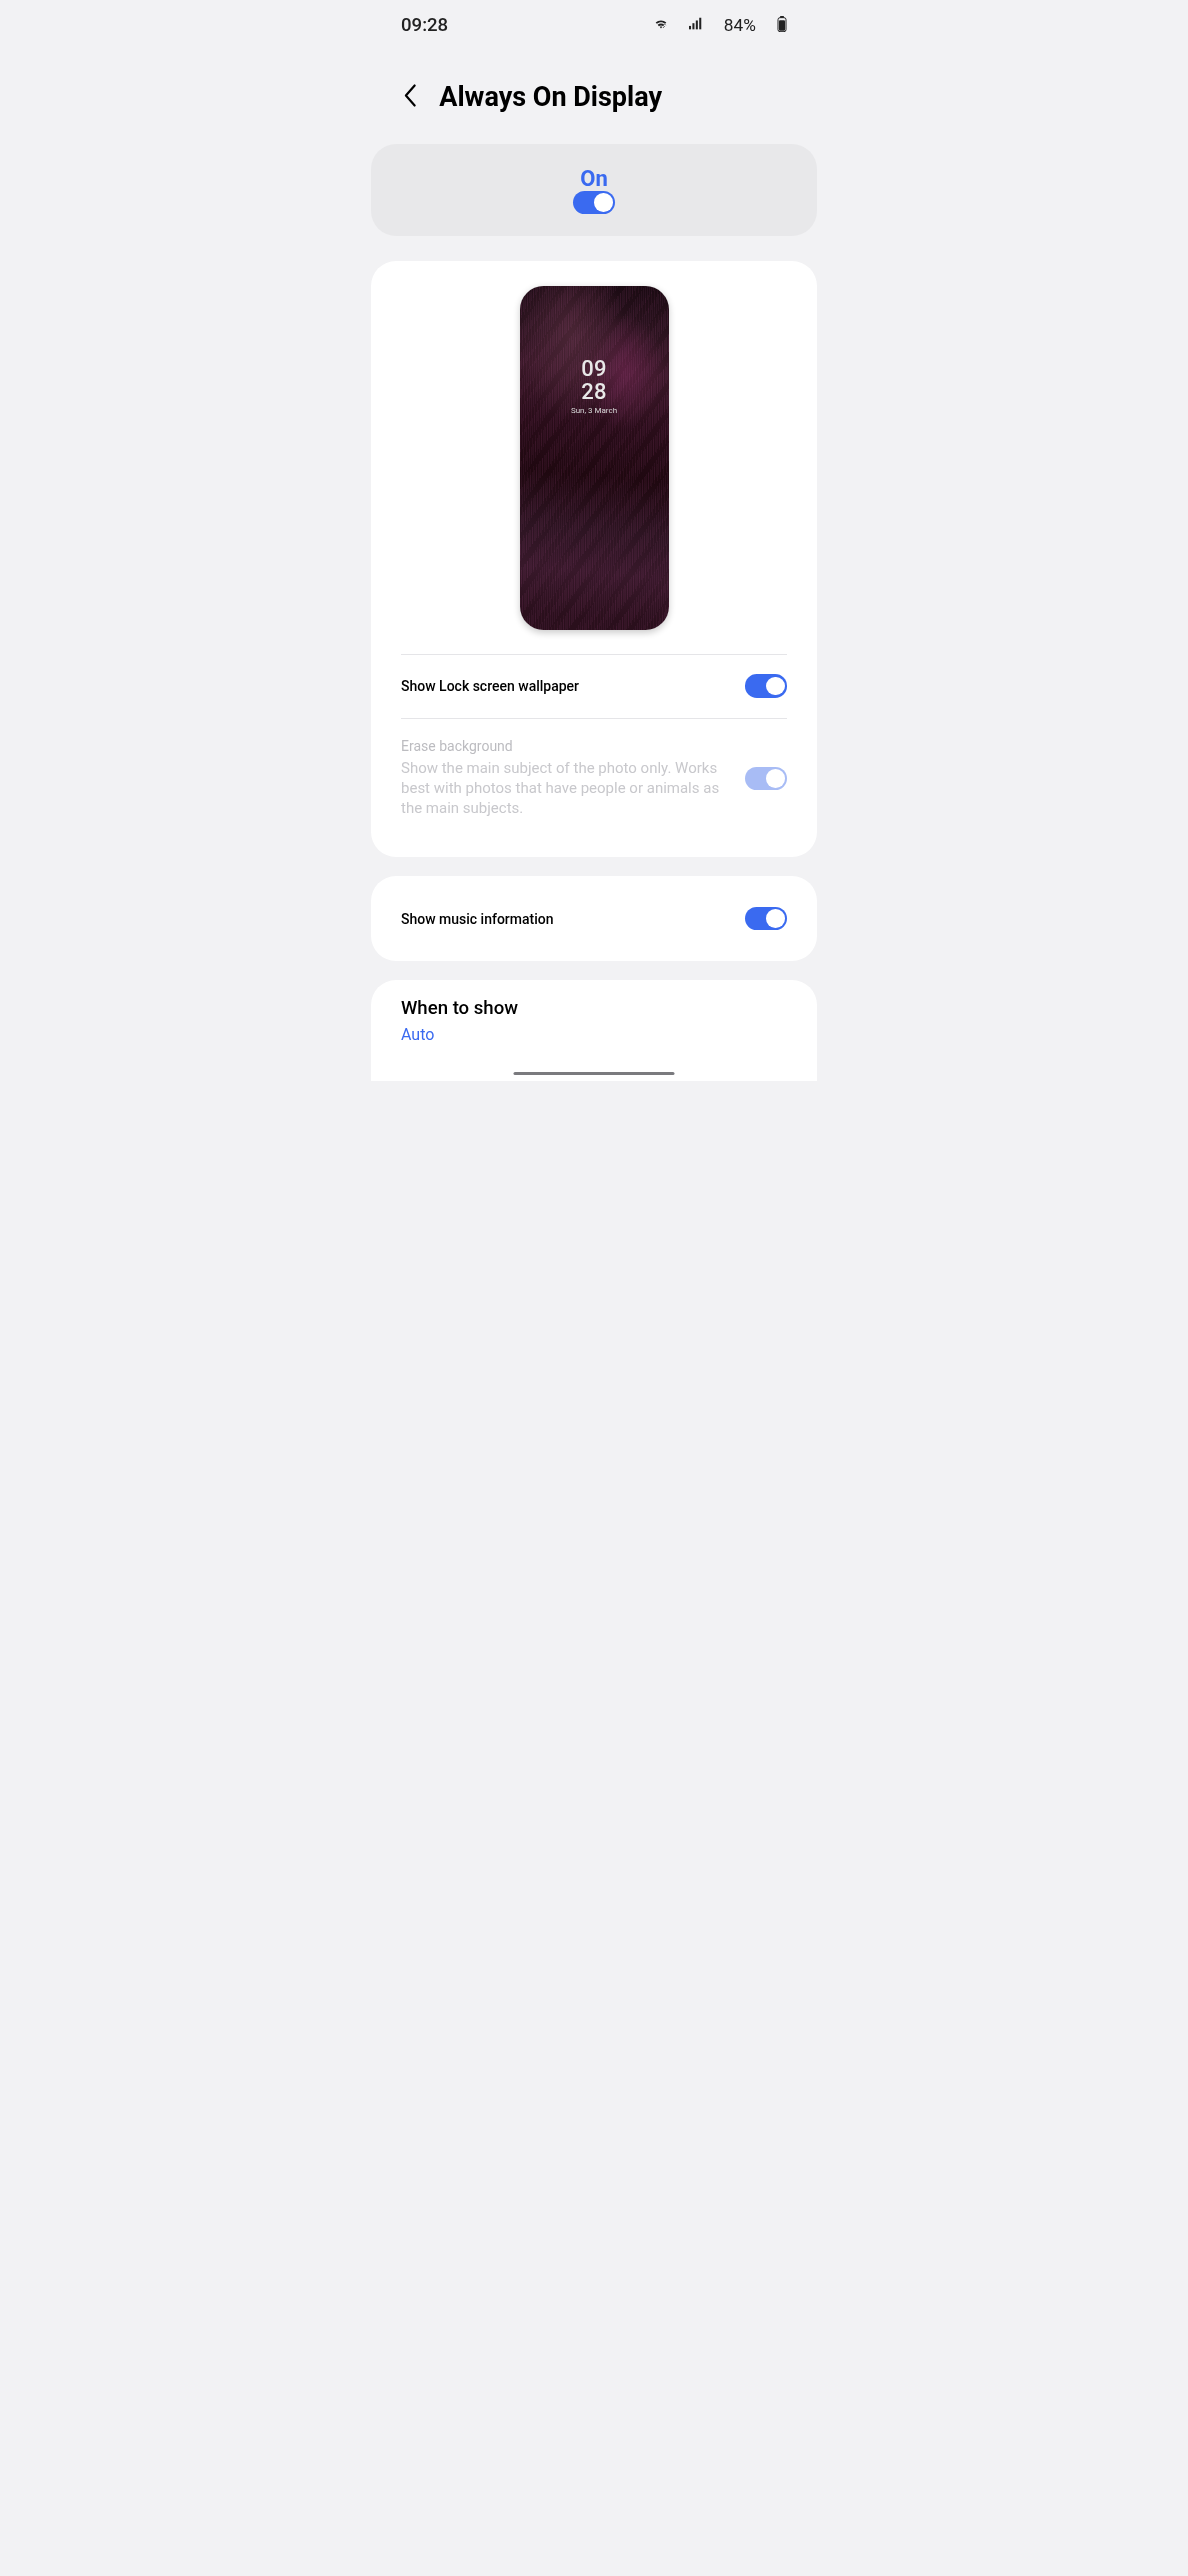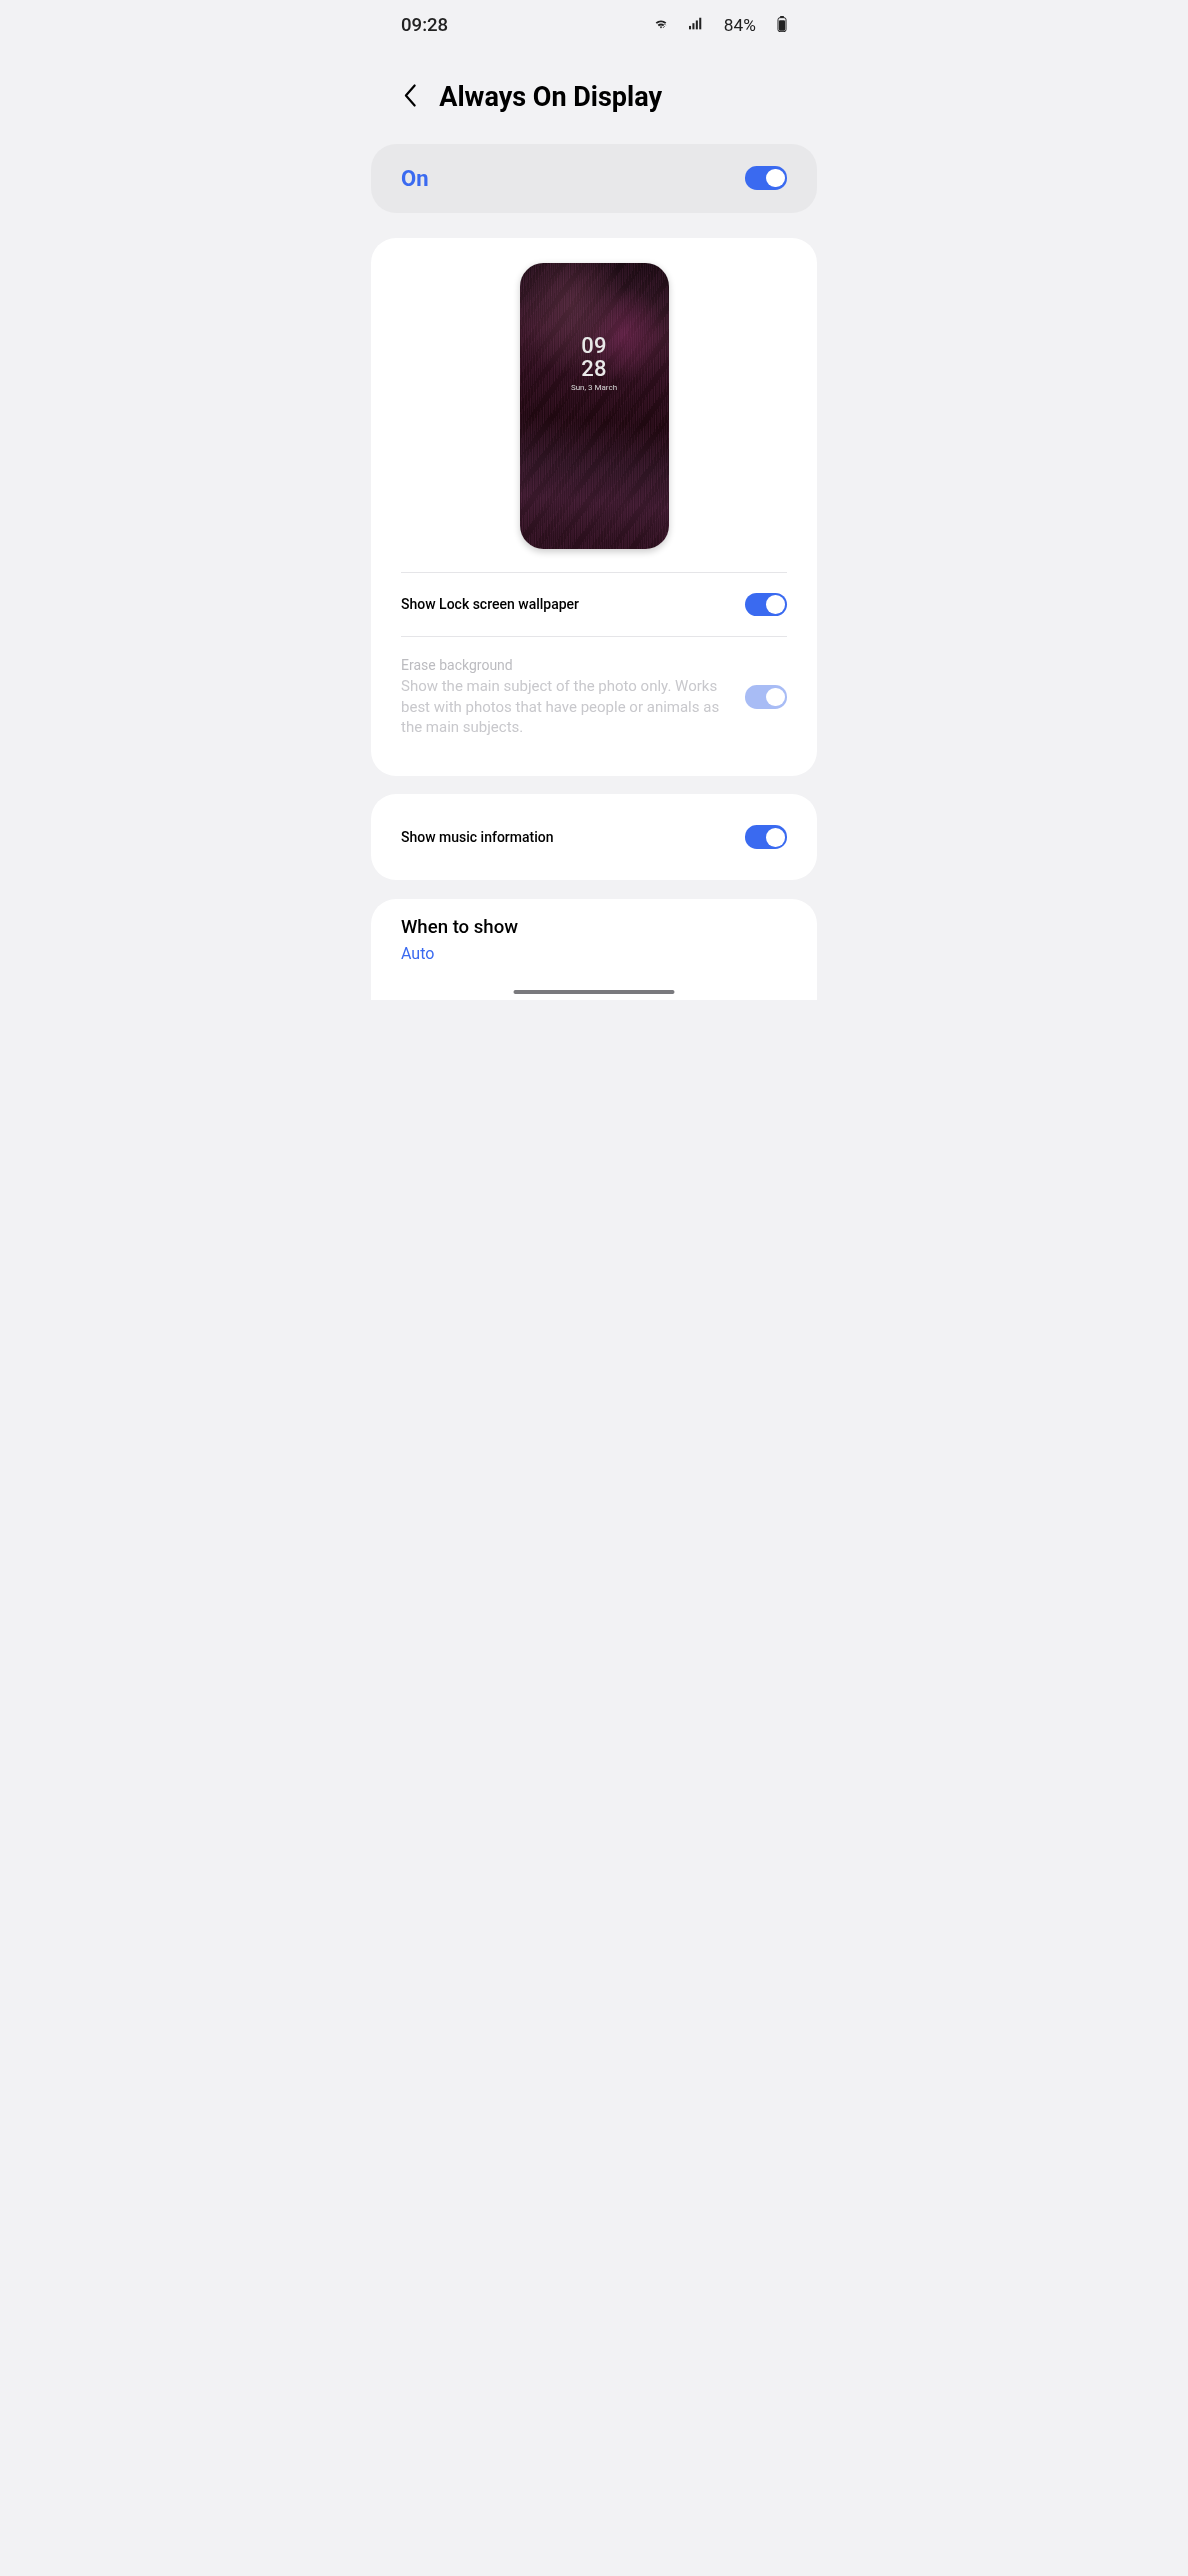--- a/index.html
+++ b/index.html
@@ -60,20 +60,21 @@
       color: #000000;
     }
     .master-toggle-card {
       background: #e8e8ea;
       border-radius: 25px;
       margin: 0 0px 25px;
       padding: 22px 30px;
       display: flex;
       justify-content: space-between;
       align-items: center;
+      flex-direction: column;
     }
     .master-label {
       font-size: 22px;
       font-weight: 700;
       color: #3a6af0;
     }
     .toggle {
       width: 42px;
       height: 23.5px;
       border-radius: 11.8px;
@@ -100,21 +101,21 @@
       background: #fff;
       border-radius: 25px;
       margin: 0 0px;
     }
     .preview-card {
       padding: 25px 30px 18.6px;
       margin-bottom: 18.6px;
     }
     .phone-preview {
       width: 149px;
-      height: 286px;
+      height: 344px;
       margin: 0 auto 23.5px;
       border-radius: 23.5px;
       background:
         radial-gradient(ellipse 60% 40% at 35% 15%, #4a2535 0%, transparent 60%),
         radial-gradient(ellipse 50% 30% at 70% 25%, #5a2040 0%, transparent 55%),
         linear-gradient(185deg, #1a0a12 0%, #2d1420 15%, #3a1828 25%, #2a0d1a 40%, #1f0810 55%, #2d1422 70%, #38182a 82%, #2a0f1c 95%),
         repeating-linear-gradient(178deg, rgba(80,30,60,0.3) 0px, rgba(40,15,30,0.4) 1.2px, rgba(60,25,48,0.25) 2.5px);
       position: relative;
       box-shadow: 0 2.5px 7.4px rgba(0,0,0,0.2);
       display: flex;

